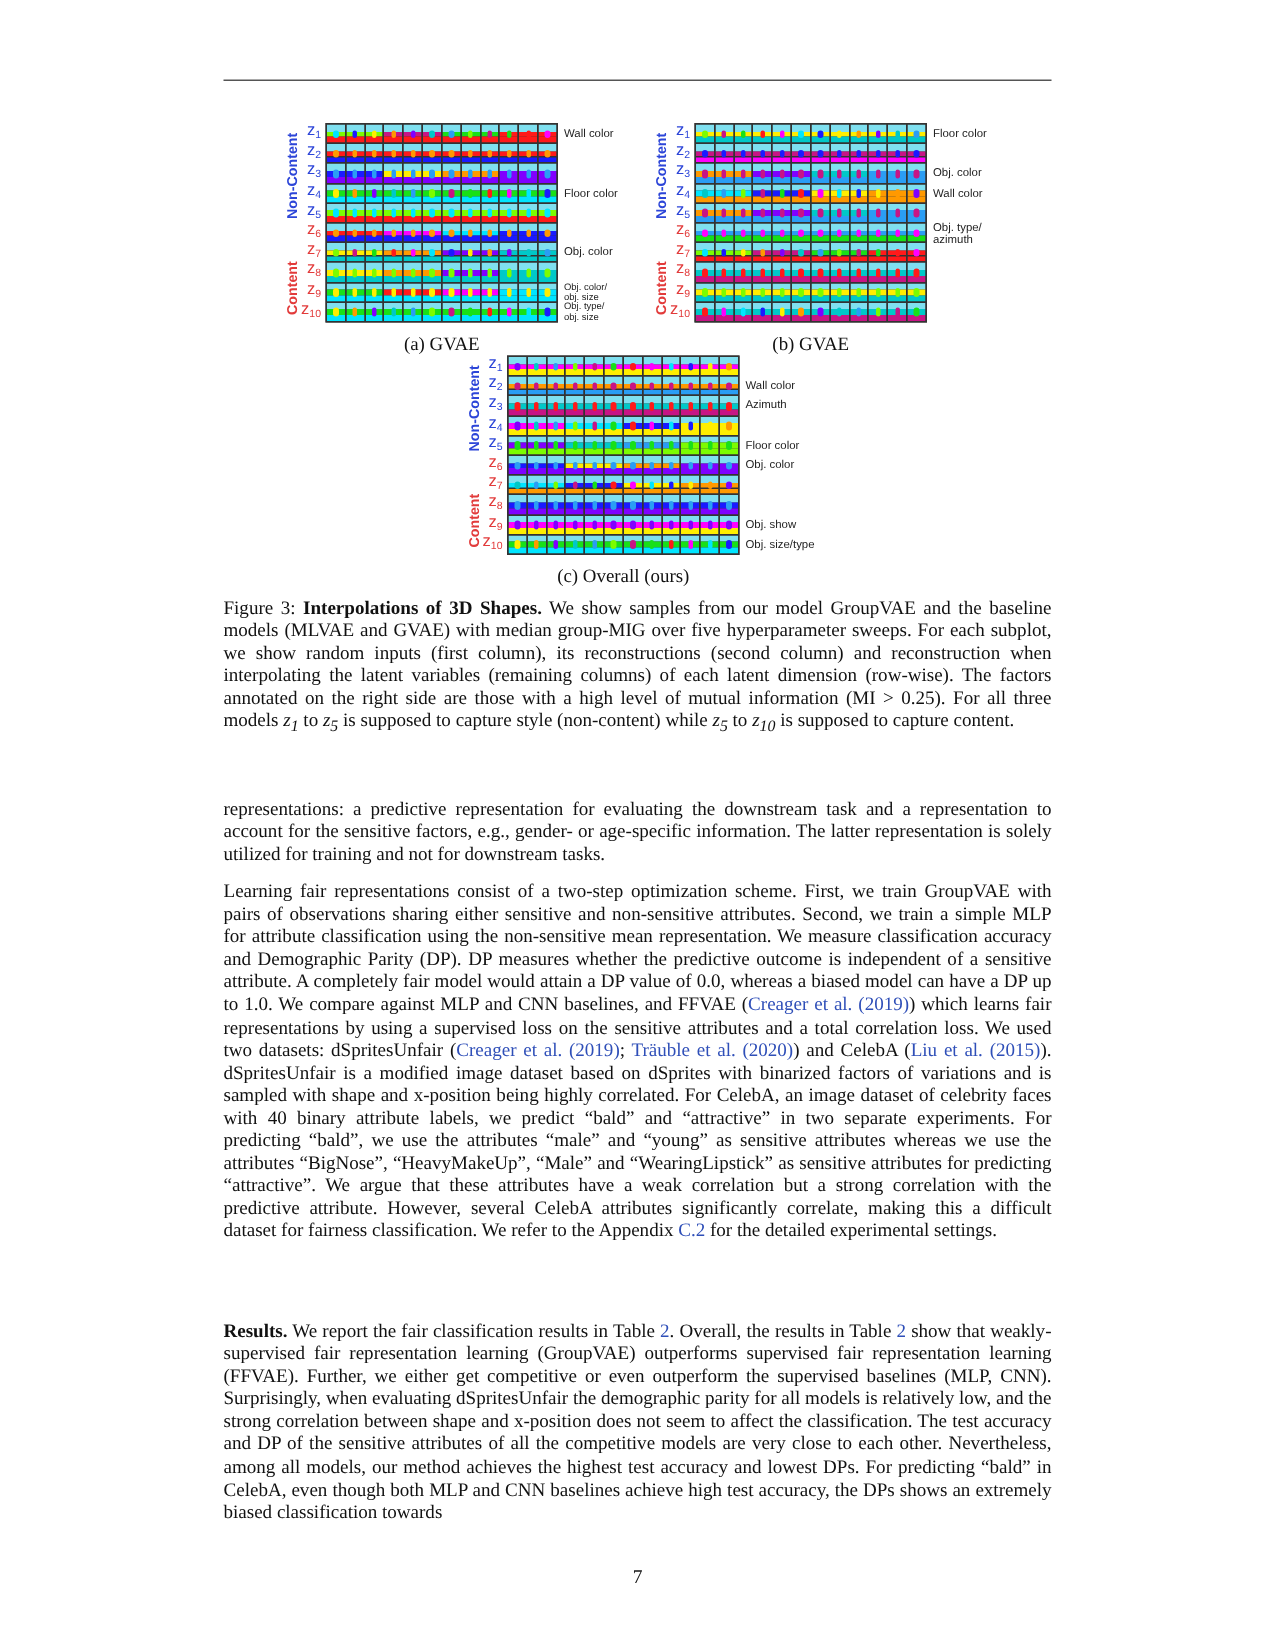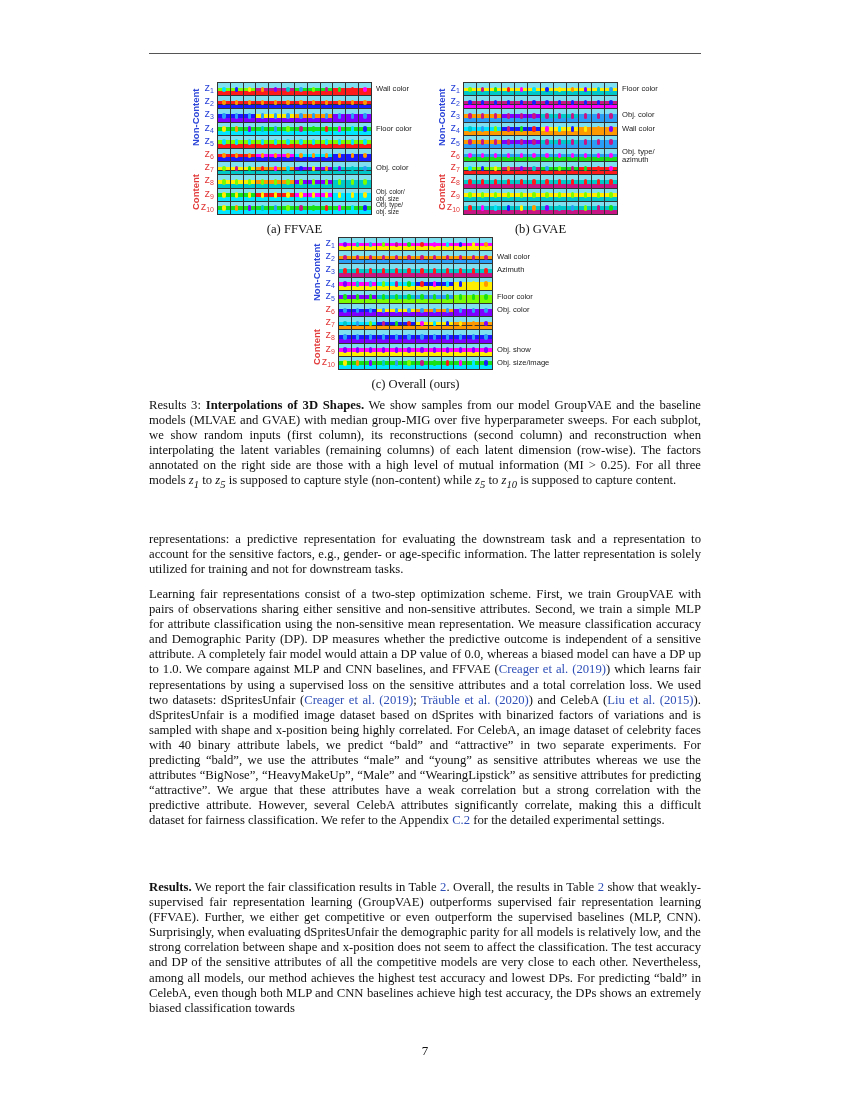--- a/index.html
+++ b/index.html
@@ -761,21 +761,21 @@
         <div class="obj" style="background: rgb(0, 229, 255);"></div>
       </div>
       <div class="cell">
         <div class="sky" style="background: rgb(127, 224, 240);"></div>
         <div class="wall" style="background: rgb(24, 224, 24);"></div>
         <div class="floor" style="background: rgb(0, 229, 255);"></div>
         <div class="obj" style="background: rgb(26, 26, 255);"></div>
       </div>
     </div>
 
-  <div class="subcap" style="left:31px;top:142px;width:155px;">(a) FFVAE</div>
+  <div class="subcap" style="left:31px;top:142px;width:155px;">(a) GVAE</div>
 <div class="zlabel blue" style="left: 8px; top: 2px;">z<sub>1</sub></div>
     <div class="zlabel blue" style="left: 8px; top: 15.2px;">z<sub>2</sub></div>
     <div class="zlabel blue" style="left: 8px; top: 28.4px;">z<sub>3</sub></div>
     <div class="zlabel blue" style="left: 8px; top: 41.6px;">z<sub>4</sub></div>
     <div class="zlabel blue" style="left: 8px; top: 54.8px;">z<sub>5</sub></div>
     <div class="zlabel red" style="left: 8px; top: 68px;">z<sub>6</sub></div>
     <div class="zlabel red" style="left: 8px; top: 81.2px;">z<sub>7</sub></div>
     <div class="zlabel red" style="left: 8px; top: 94.4px;">z<sub>8</sub></div>
     <div class="zlabel red" style="left: 8px; top: 107.6px;">z<sub>9</sub></div>
     <div class="zlabel red" style="left: 8px; top: 120.8px;">z<sub>10</sub></div>
@@ -2269,25 +2269,25 @@
     <div class="zlabel red" style="left: 8px; top: 68px;">z<sub>6</sub></div>
     <div class="zlabel red" style="left: 8px; top: 81.2px;">z<sub>7</sub></div>
     <div class="zlabel red" style="left: 8px; top: 94.4px;">z<sub>8</sub></div>
     <div class="zlabel red" style="left: 8px; top: 107.6px;">z<sub>9</sub></div>
     <div class="zlabel red" style="left: 8px; top: 120.8px;">z<sub>10</sub></div>
     <div class="factor" style="left: 190px; top: 18.2px;">Wall color</div>
     <div class="factor" style="left: 190px; top: 31.4px;">Azimuth</div>
     <div class="factor" style="left: 190px; top: 57.8px;">Floor color</div>
     <div class="factor" style="left: 190px; top: 71px;">Obj. color</div>
     <div class="factor" style="left: 190px; top: 110.6px;">Obj. show</div>
-    <div class="factor" style="left: 190px; top: 123.8px;">Obj. size/image</div>
+    <div class="factor" style="left: 190px; top: 123.8px;">Obj. size/type</div>
   </div>
 
 <div class="caption" style="top:398px;">
-  <span>Results 3:</span>
+  <span>Figure 3:</span>
   <b>Interpolations of 3D Shapes.</b>
   <span>We show samples from our model GroupVAE and the baseline models (MLVAE and GVAE) with median group-MIG over five hyperparameter sweeps. For each subplot, we show random inputs (first column), its reconstructions (second column) and reconstruction when interpolating the latent variables (remaining columns) of each latent dimension (row-wise). The factors annotated on the right side are those with a high level of mutual information (MI &gt; 0.25). For all three models </span><span class="math">z<sub>1</sub></span><span> to </span><span class="math">z<sub>5</sub></span><span> is supposed to capture style (non-content) while </span><span class="math">z<sub>5</sub></span><span> to </span><span class="math">z<sub>10</sub></span><span> is supposed to capture content.</span>
 </div>
 
 <div class="para" style="top:532px;">representations: a predictive representation for evaluating the downstream task and a representation to account for the sensitive factors, e.g., gender- or age-specific information. The latter representation is solely utilized for training and not for downstream tasks.</div>
 
 <div class="para" style="top:587px;">
   <span>Learning fair representations consist of a two-step optimization scheme. First, we train GroupVAE with pairs of observations sharing either sensitive and non-sensitive attributes. Second, we train a simple MLP for attribute classification using the non-sensitive mean representation. We measure classification accuracy and Demographic Parity (DP). DP measures whether the predictive outcome is independent of a sensitive attribute. A completely fair model would attain a DP value of 0.0, whereas a biased model can have a DP up to 1.0. We compare against MLP and CNN baselines, and FFVAE (</span><span class="cite">Creager et al. (2019)</span><span>) which learns fair representations by using a supervised loss on the sensitive attributes and a total correlation loss. We used two datasets: dSpritesUnfair (</span><span class="cite">Creager et al. (2019)</span><span>; </span><span class="cite">Träuble et al. (2020)</span><span>) and CelebA (</span><span class="cite">Liu et al. (2015)</span><span>). dSpritesUnfair is a modified image dataset based on dSprites with binarized factors of variations and is sampled with shape and x-position being highly correlated. For CelebA, an image dataset of celebrity faces with 40 binary attribute labels, we predict “bald” and “attractive” in two separate experiments. For predicting “bald”, we use the attributes “male” and “young” as sensitive attributes whereas we use the attributes “BigNose”, “HeavyMakeUp”, “Male” and “WearingLipstick” as sensitive attributes for predicting “attractive”. We argue that these attributes have a weak correlation but a strong correlation with the predictive attribute. However, several CelebA attributes significantly correlate, making this a difficult dataset for fairness classification. We refer to the Appendix </span><span class="cite">C.2</span><span> for the detailed experimental settings.</span>
 </div>
 

